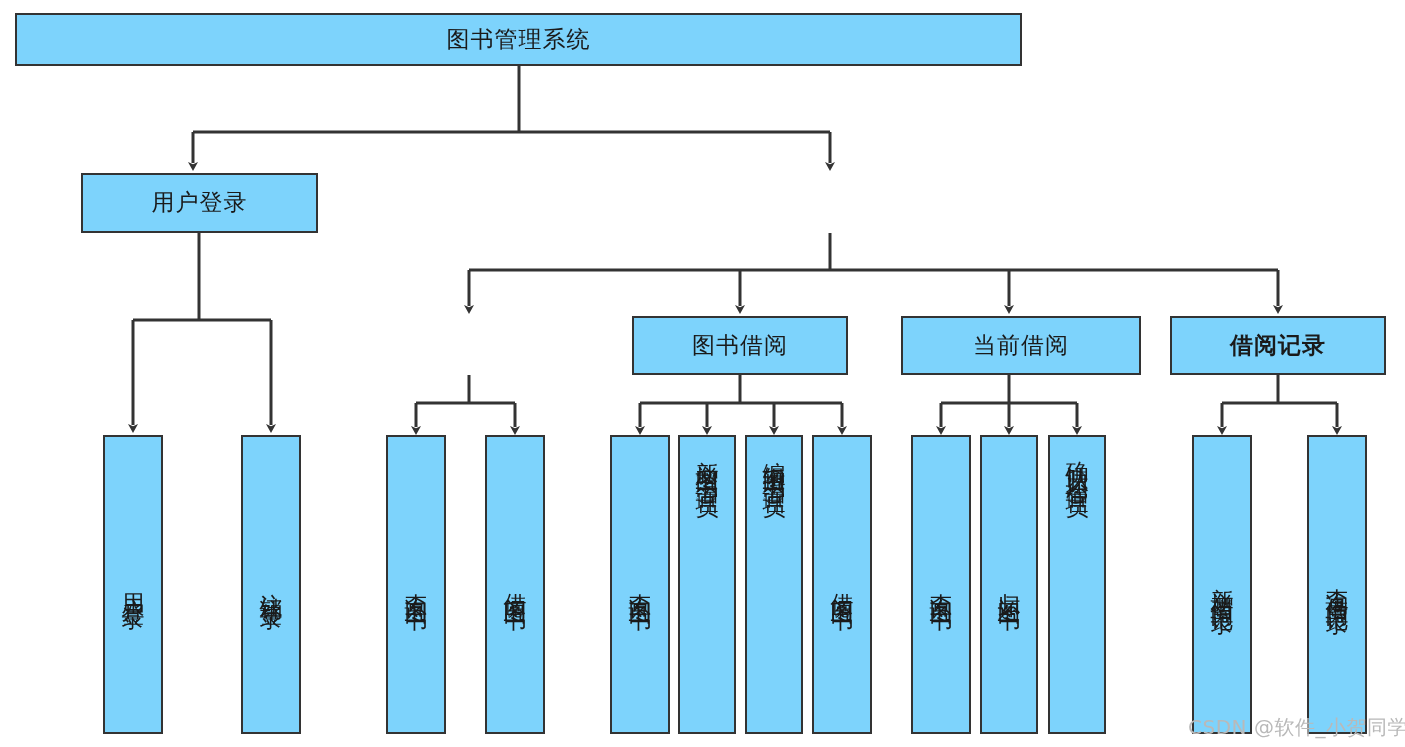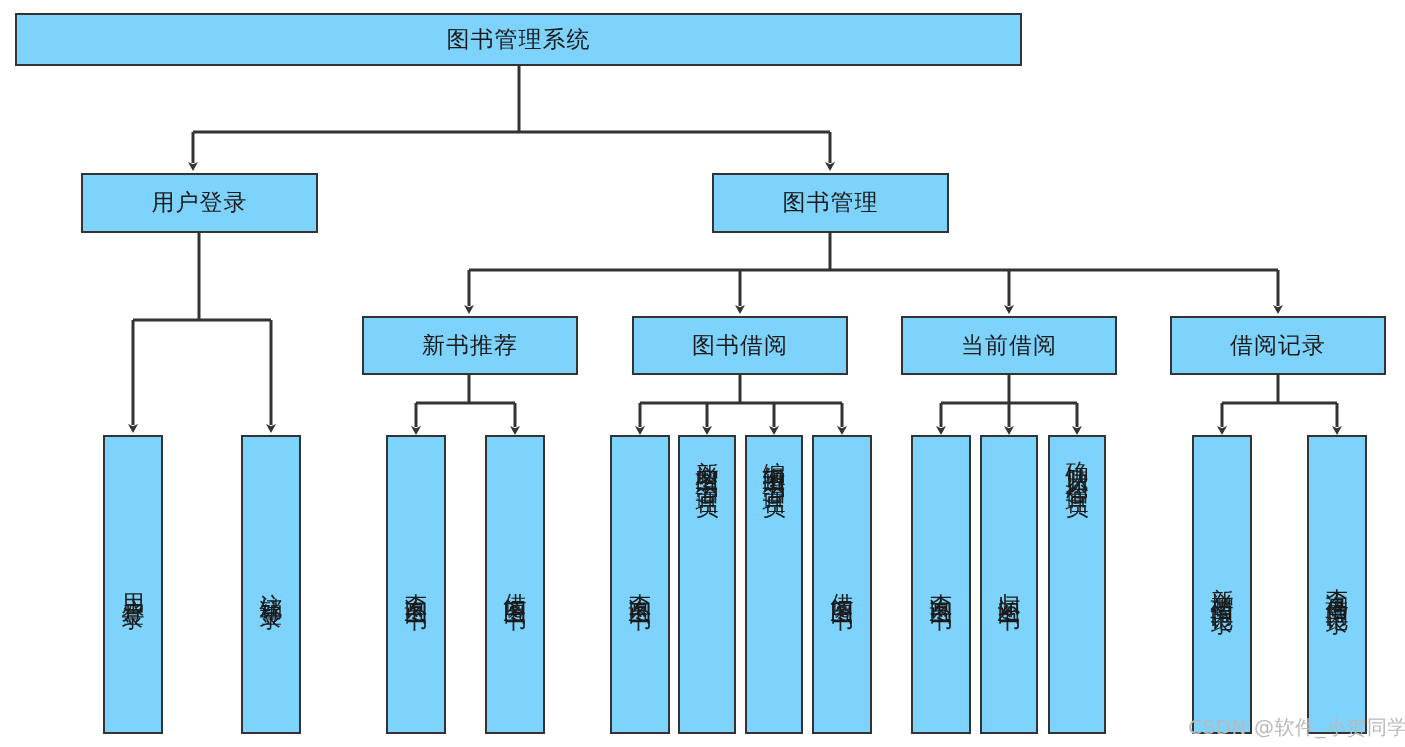--- a/index.html
+++ b/index.html
@@ -119,34 +119,28 @@
     </g>
   </svg>
 
   <div class="node horiz" style="left:15px; top:13px; width:1007px; height:53px;">
     <span>图书管理系统</span>
   </div>
 
   <div class="node horiz" style="left:81px; top:173px; width:237px; height:60px;">
     <span>用户登录</span>
   </div>
-  <div class="node horiz" style="left:712px; top:173px; width:237px; height:60px;">
-    <span>图书管理</span>
-  </div>
 
-  <div class="node horiz" style="left:362px; top:316px; width:216px; height:59px;">
-    <span>新书推荐</span>
-  </div>
   <div class="node horiz" style="left:632px; top:316px; width:216px; height:59px;align-items:center;">
     <span>图书借阅</span>
   </div>
-  <div class="node horiz" style="left:901px; top:316px; width:216px; height:59px;justify-content:center;">
+  <div class="node horiz" style="left:901px; top:316px; width:240px; height:59px;justify-content:center;">
     <span>当前借阅</span>
   </div>
-  <div class="node horiz" style="left:1170px; top:316px; width:216px; height:59px;">
+  <div class="node horiz" style="left:1170px; top:316px; width:216px; height:59px;font-weight:bold;">
     <span>借阅记录</span>
   </div>
 
   <div class="node vert" style="left:103px; top:435px; width:60px; height:299px;">
     <span>用户登录</span>
   </div>
   <div class="node vert" style="left:241px; top:435px; width:60px; height:299px;">
     <span>注销登录</span>
   </div>
 

